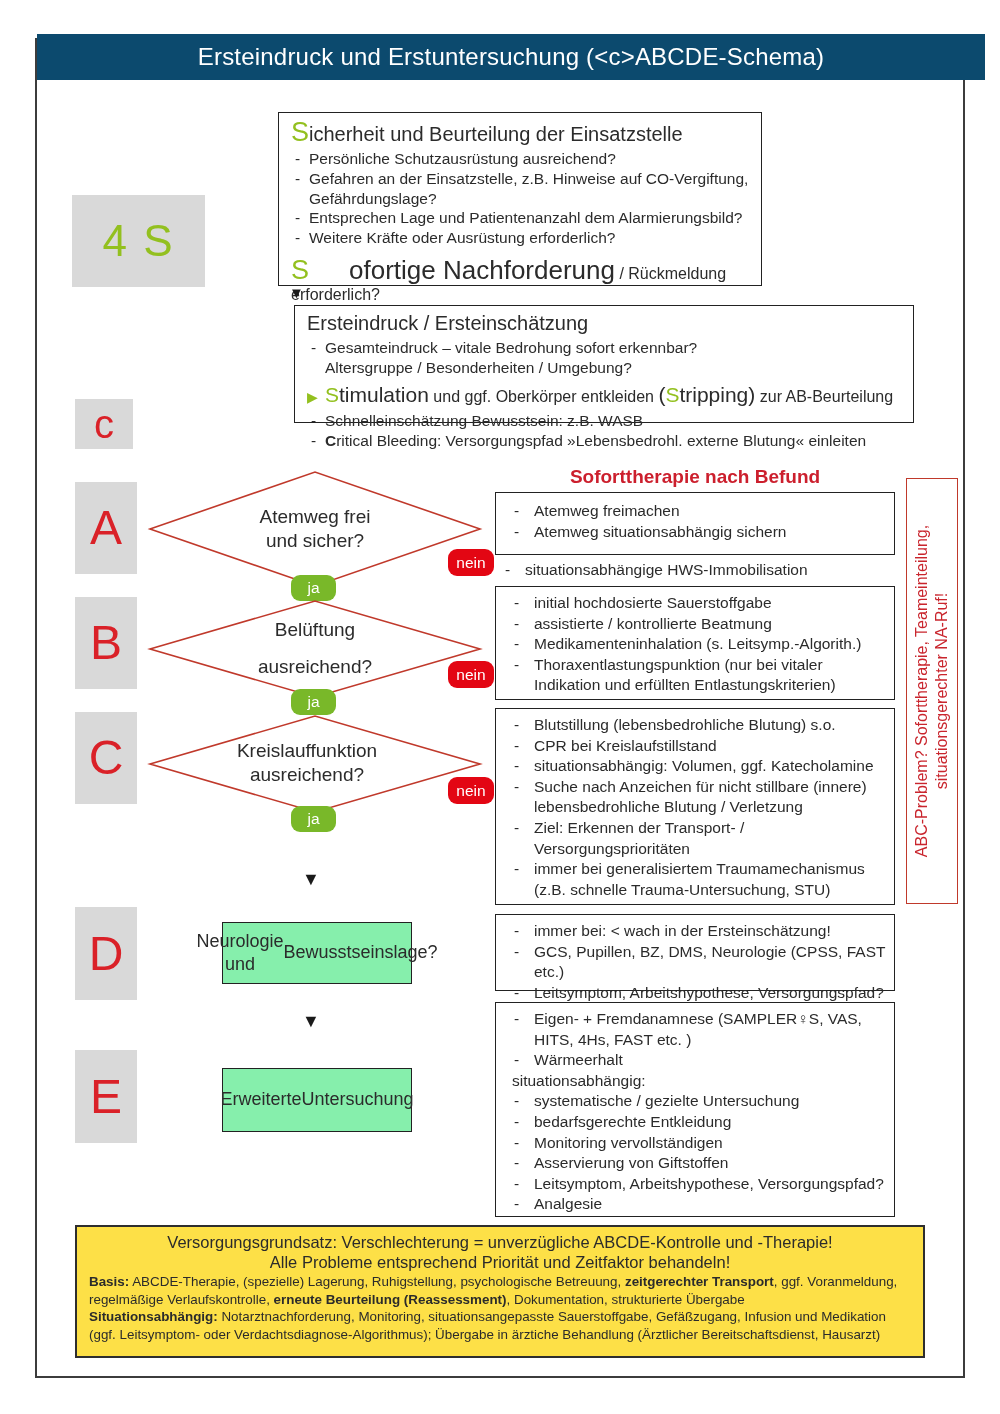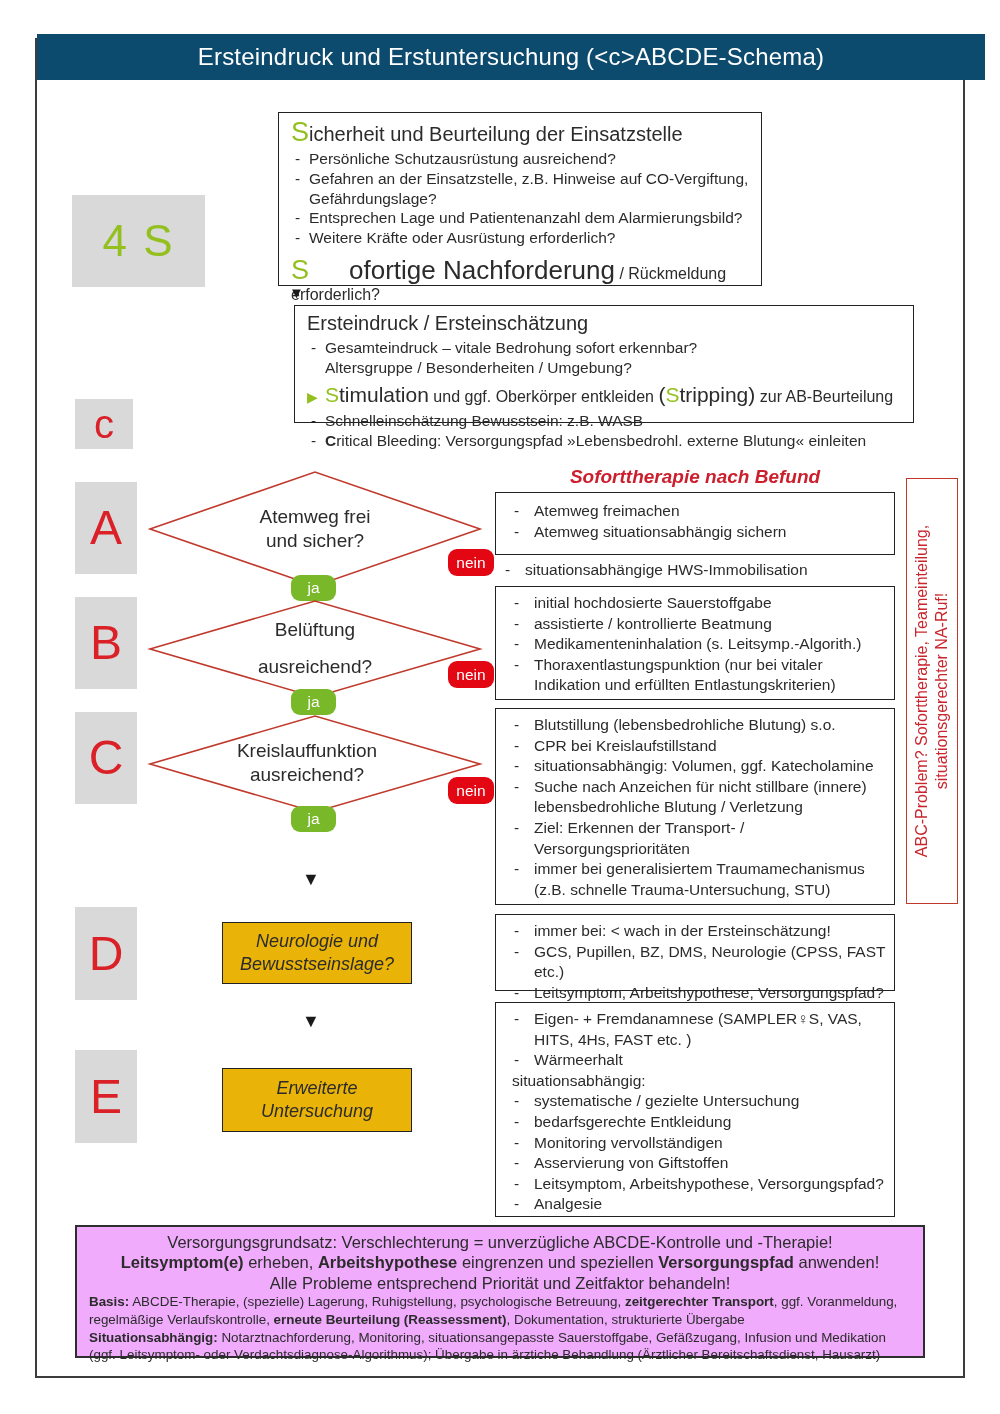--- a/index.html
+++ b/index.html
@@ -56,46 +56,46 @@
   .badge { display:flex; align-items:center; justify-content:center; color:#fff; font-size:15.5px;border-radius:9px; }
   .nein { background:#e30613; }
   .ja { background:#79b829; }
 
   .lblA { left:75px; top:482px; width:62px; height:92px; }
   .lblB { left:75px; top:597px; width:62px; height:92px; }
   .lblC { left:75px; top:712px; width:62px; height:92px; }
   .lblD { left:75px; top:907px; width:62px; height:93px; }
   .lblE { left:75px; top:1050px; width:62px; height:93px; }
 
-  .node { border:1.8px solid #222; background:#eab308; display:flex; flex-direction:column;
-          align-items:center; justify-content:center; font-size:18px; line-height:1.3; text-align:center;font-style:italic; }
+  .node { border:1.8px solid #222; background:#86efac; display:flex; flex-direction:row;
+          align-items:center; justify-content:center; font-size:18px; line-height:1.3; text-align:center; }
   .nodeD { left:222px; top:922px; width:188px; height:60px; }
   .nodeE { left:222px; top:1068px; width:188px; height:62px; }
 
   .theading { left:495px; top:466px; width:400px; text-align:center;
-              color:#cc1f2d; font-weight:bold; font-size:19px;font-style:italic; }
+              color:#cc1f2d; font-weight:bold; font-size:19px; }
   .tbox { background:#fff; border:1.6px solid #222; box-sizing:border-box; padding:6px 8px; }
   .tbox .item, .loose .item { font-size:15.5px; line-height:1.33; }
   .tbox .item .dash, .loose .item .dash { flex:0 0 30px; padding-left:10px; }
   .tboxA { left:495px; top:492px; width:400px; height:63px; padding-top:8px; }
   .loose { left:495px; top:560px; width:400px; }
   .tboxB { left:495px; top:586px; width:400px; height:114px; }
   .tboxC { left:495px; top:708px; width:400px; height:197px; }
   .tboxD { left:495px; top:914px; width:400px; height:77px; }
   .tboxE { left:495px; top:1002px; width:400px; height:215px; }
   .nodash { padding-left:8px; }
 
   .sidebar { left:906px; top:478px; width:50px; height:424px; border:1.8px solid #c0392b; }
   .sidebar-inner {
     position:absolute; top:50%; left:50%; width:410px;
     transform:translate(-50%,-50%) rotate(-90deg);
     color:#c9252d; font-size:16px; line-height:1.25; text-align:center;
   }
 
-  .footer { left:75px; top:1225px; width:850px; height:133px; background:#f0abfc;
+  .footer { left:75px; top:1225px; width:850px; height:133px; background:#fde047;
             border:2px solid #2e2e2e; box-sizing:border-box; padding:5px 12px 20px; }
   .fline { text-align:center; font-size:16.5px; line-height:1.24; }
   .fsmall { text-align:left; font-size:13.4px; line-height:1.32; }
 </style>
 </head>
 <body>
 
 <div class="page">
 
   <div class="abs sheet-border"></div>
@@ -324,19 +324,18 @@
         <span class="txt">Analgesie</span>
       </div>
   </div>
 
   <div class="abs sidebar">
     <div class="sidebar-inner">ABC-Problem? Soforttherapie, Teameinteilung, situationsgerechter NA-Ruf!</div>
   </div>
 
   <div class="abs footer">
     <div class="fline">Versorgungsgrundsatz: Verschlechterung = unverzügliche ABCDE-Kontrolle und -Therapie!</div>
-    <div class="fline"><span class="b">Leitsymptom(e)</span><span> erheben, </span><span class="b">Arbeitshypothese</span><span> eingrenzen und speziellen </span><span class="b">Versorgungspfad</span><span> anwenden!</span></div>
     <div class="fline">Alle Probleme entsprechend Priorität und Zeitfaktor behandeln!</div>
     <div class="fsmall"><span class="b">Basis:</span><span> ABCDE-Therapie, (spezielle) Lagerung, Ruhigstellung, psychologische Betreuung, </span><span class="b">zeitgerechter Transport</span><span>, ggf. Voranmeldung, regelmäßige Verlaufskontrolle, </span><span class="b">erneute Beurteilung (Reassessment)</span><span>, Dokumentation, strukturierte Übergabe</span></div>
     <div class="fsmall"><span class="b">Situationsabhängig:</span><span> Notarztnachforderung, Monitoring, situationsangepasste Sauerstoffgabe, Gefäßzugang, Infusion und Medikation (ggf. Leitsymptom- oder Verdachtsdiagnose-Algorithmus); Übergabe in ärztiche Behandlung (Ärztlicher Bereitschaftsdienst, Hausarzt)</span></div>
   </div>
 
 </div>
 
 </body></html>

